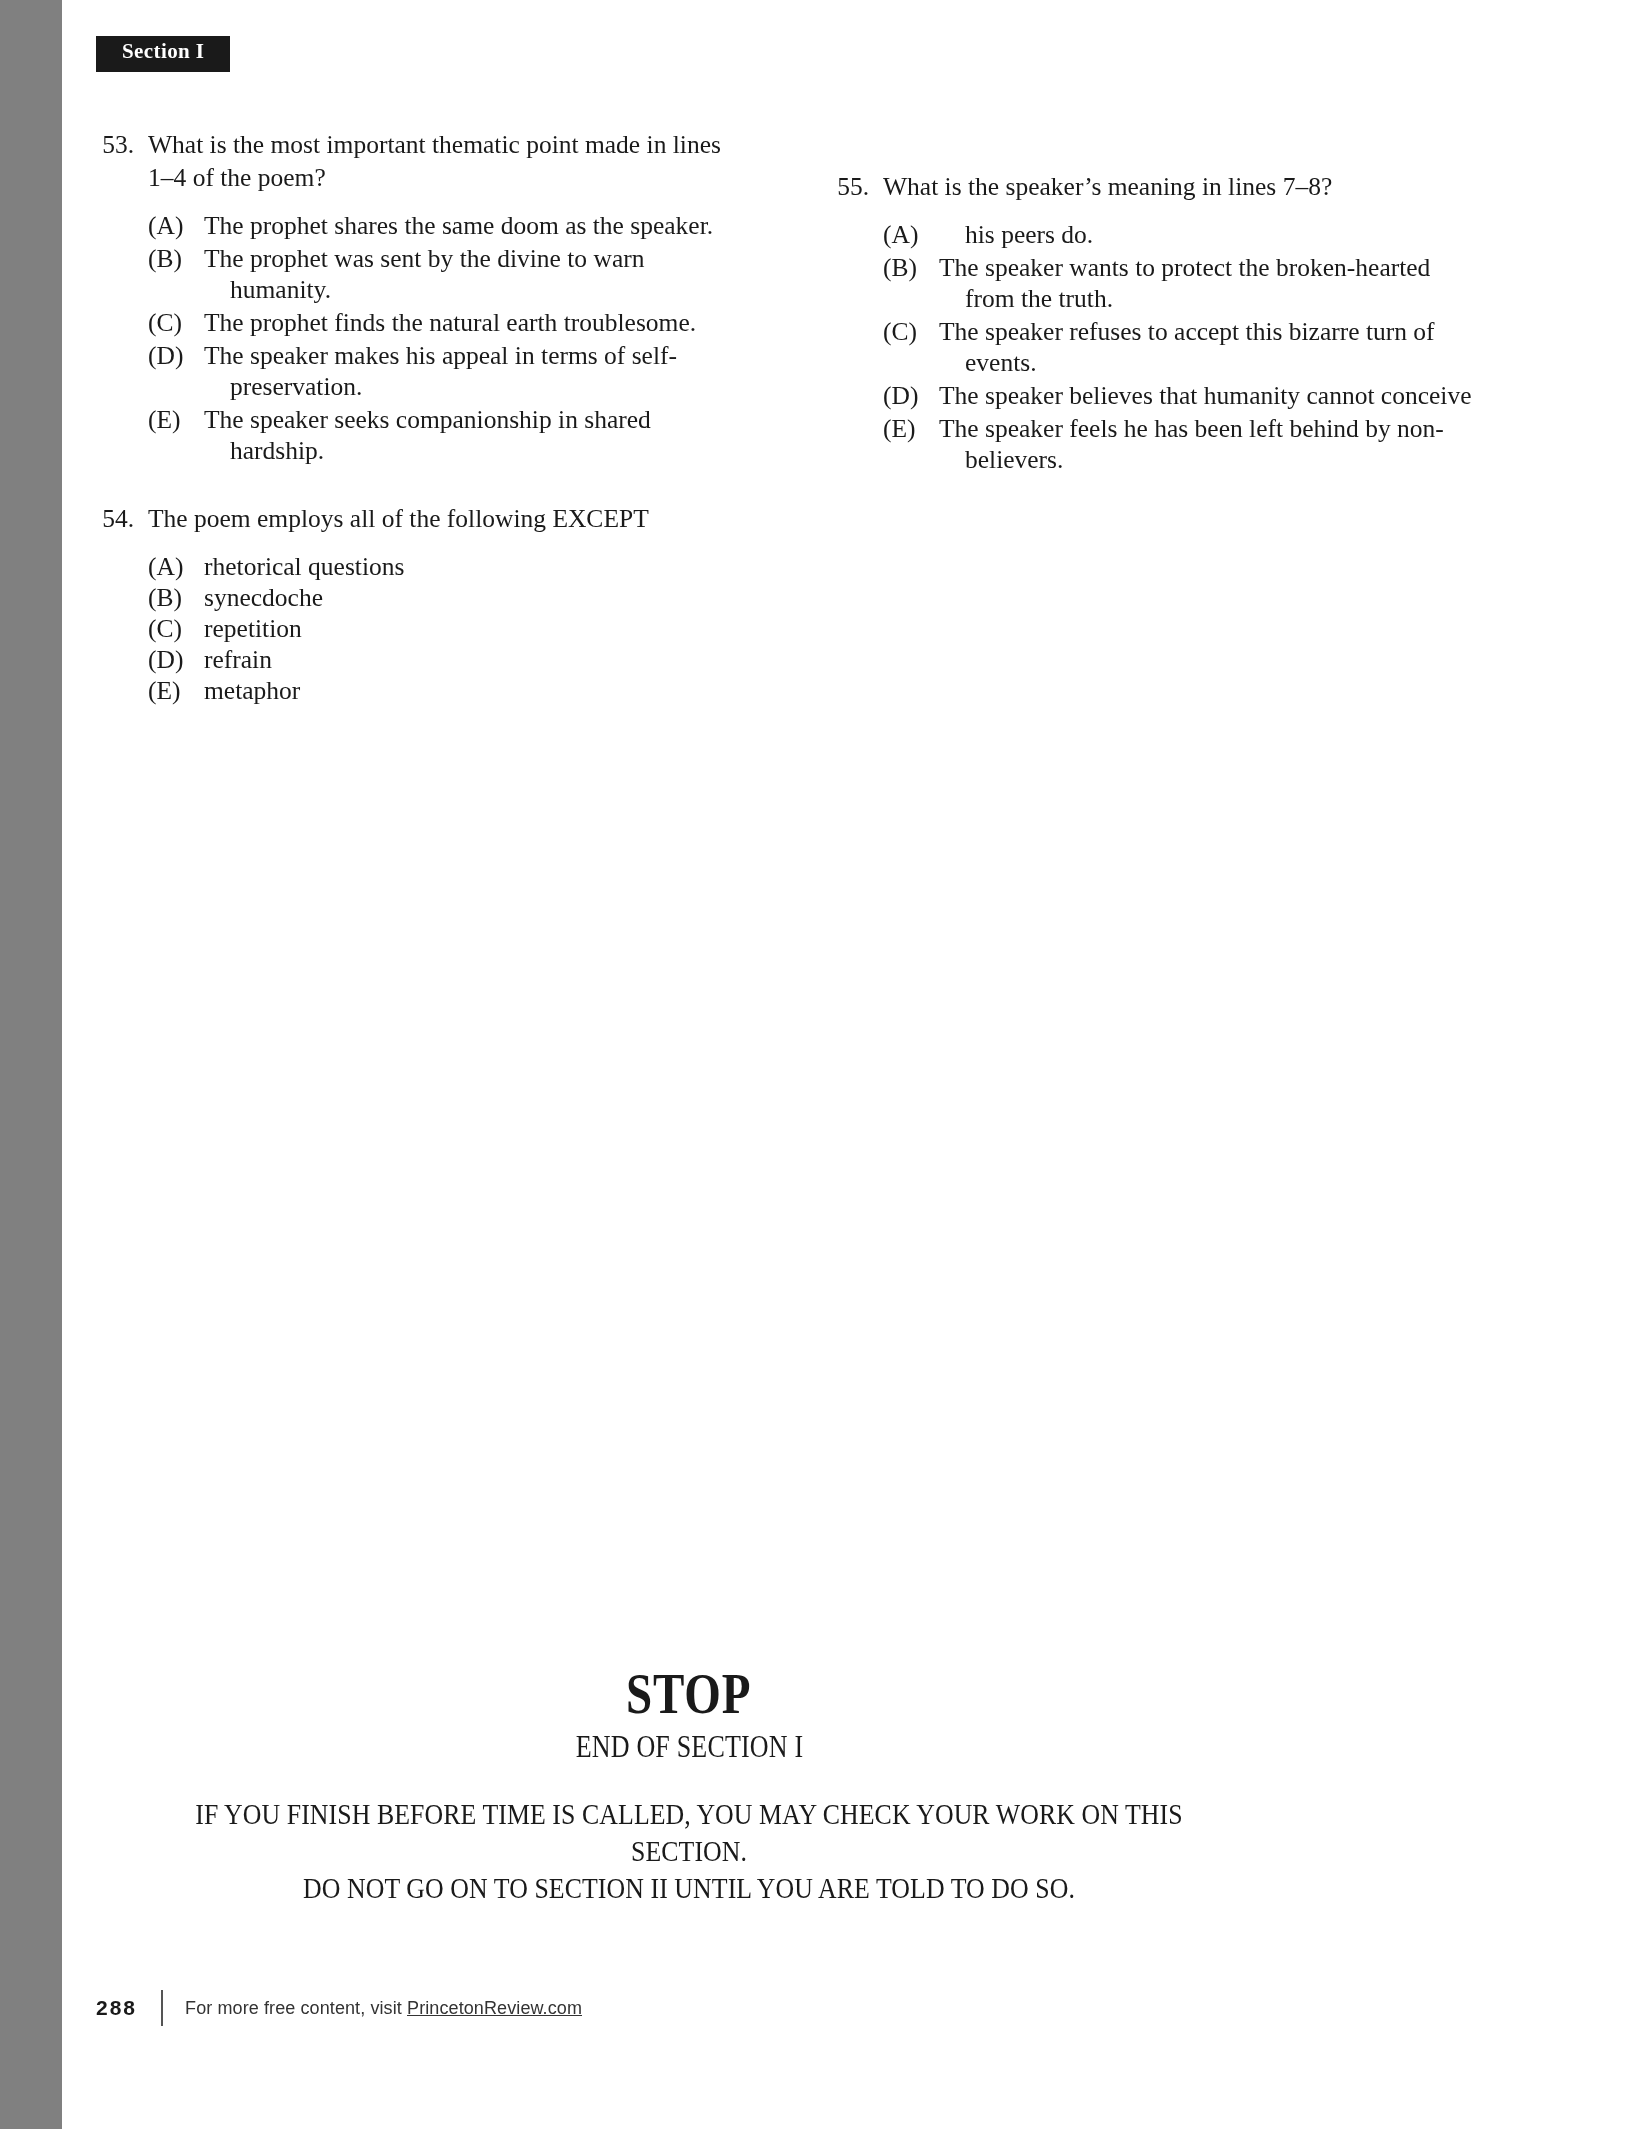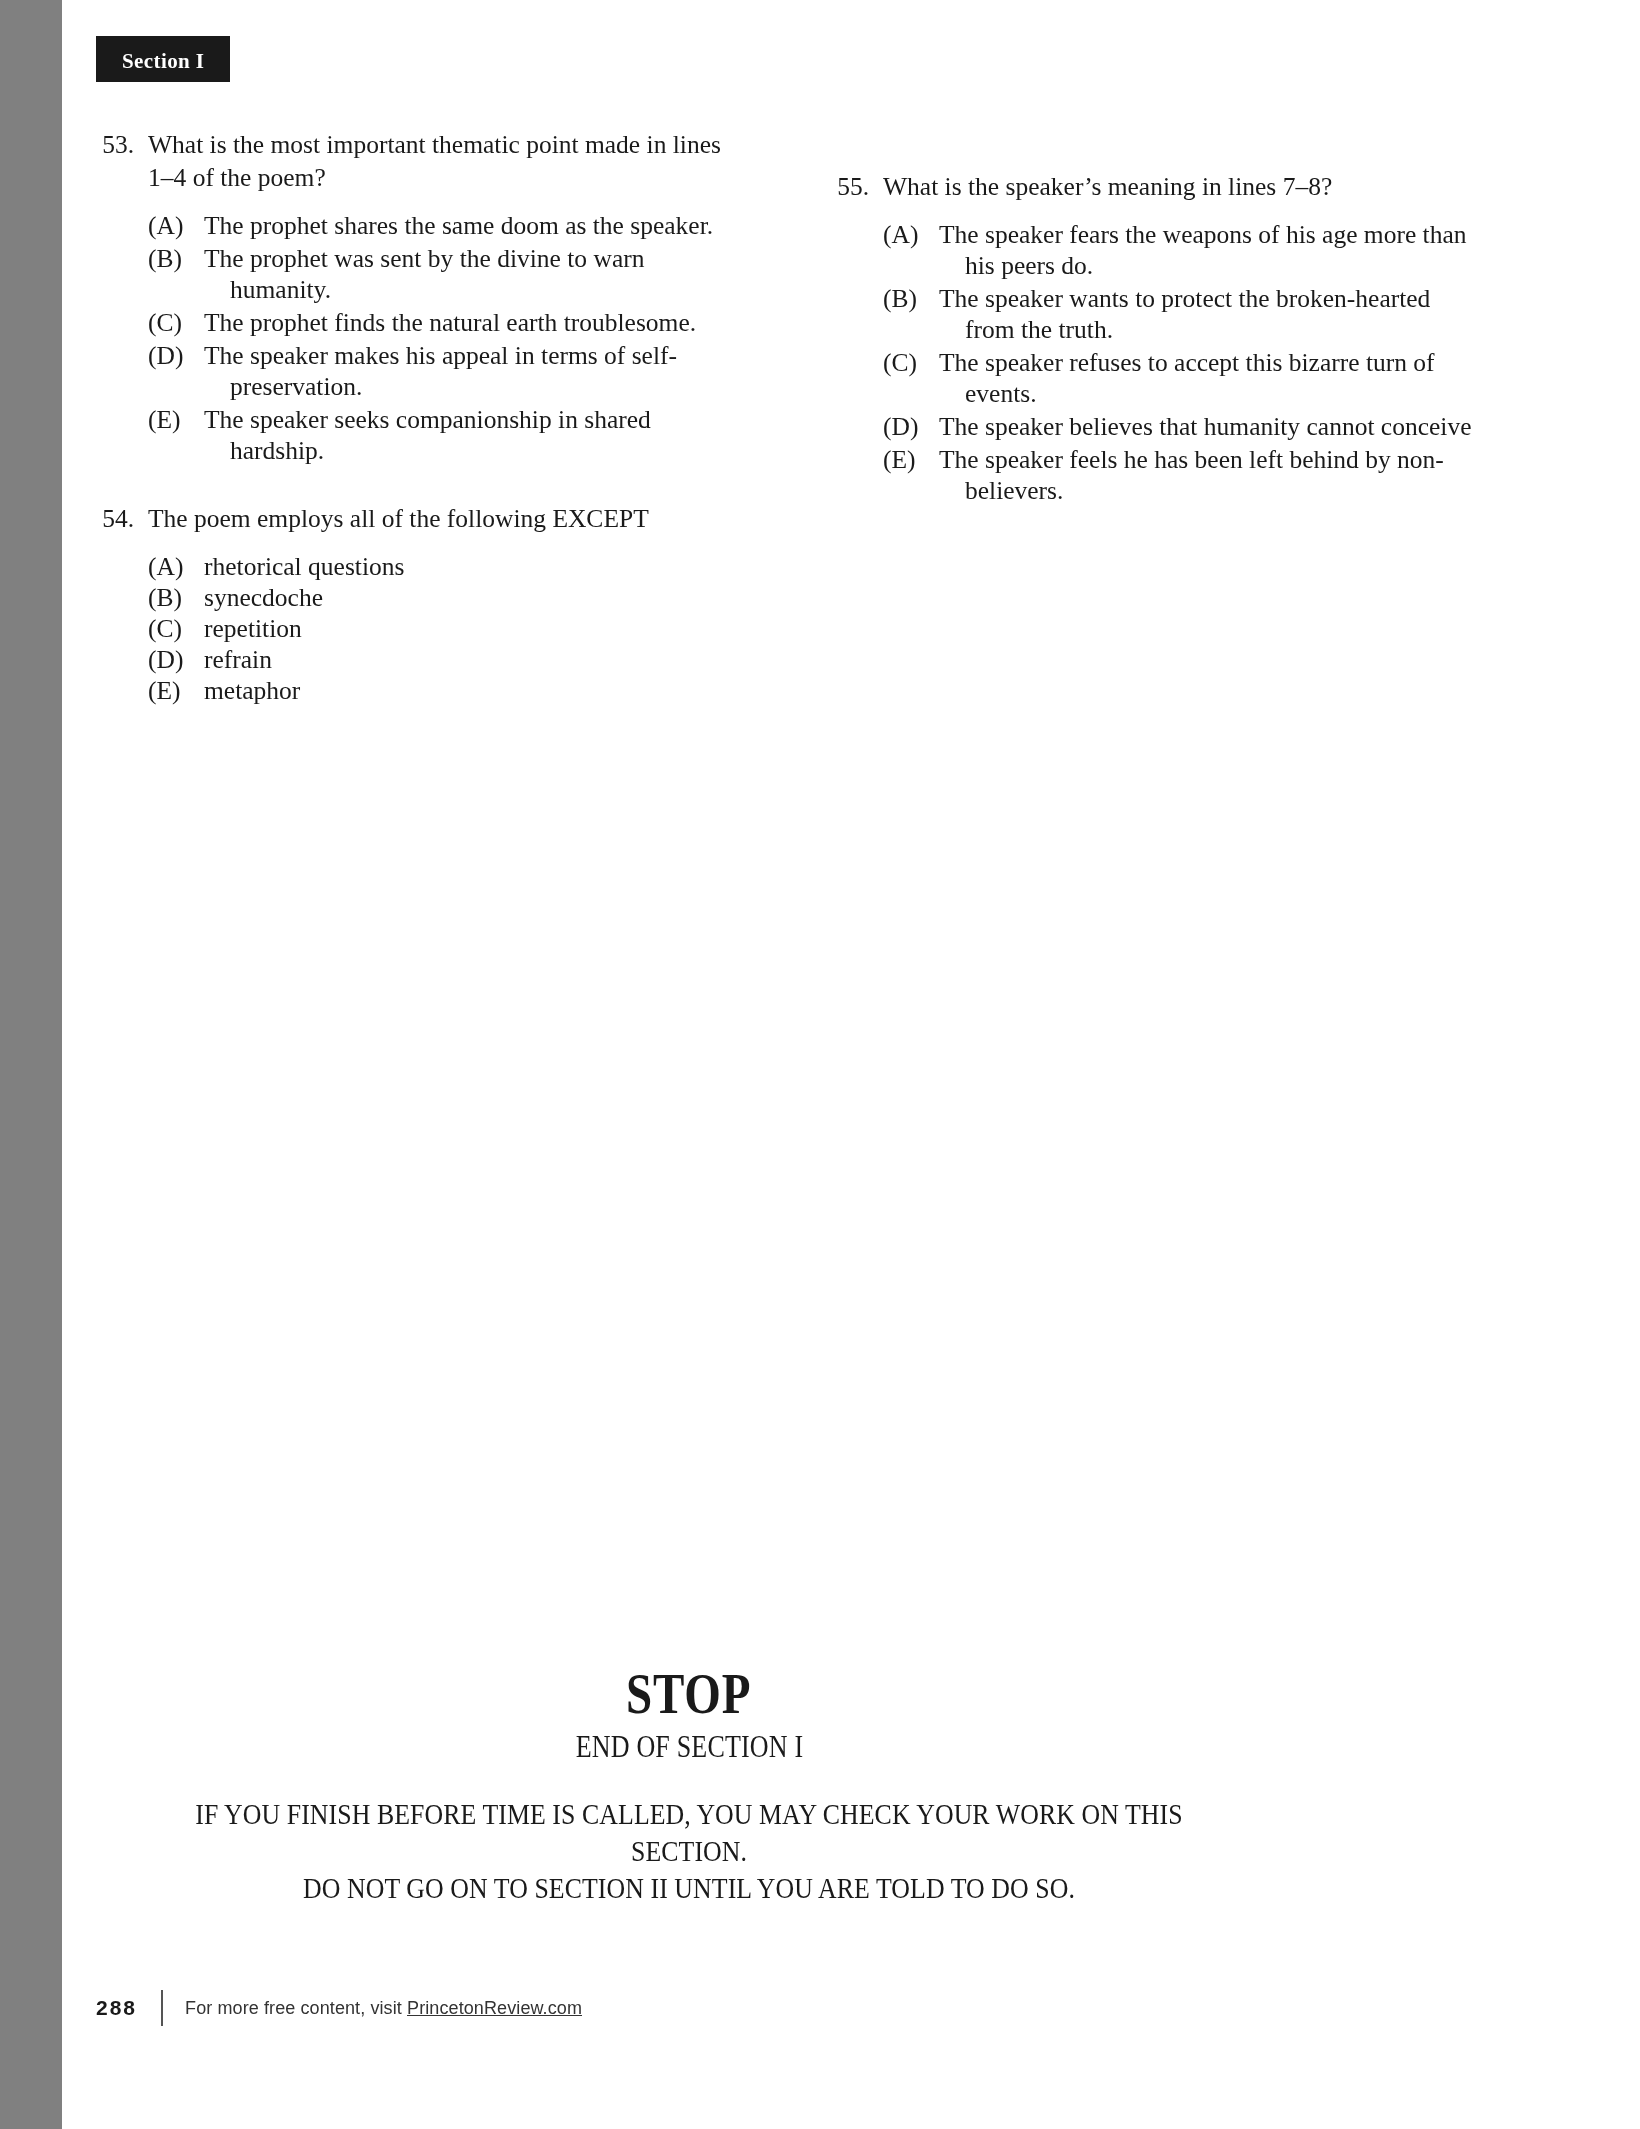--- a/index.html
+++ b/index.html
@@ -40,21 +40,21 @@
   .section-tab {
     position: absolute;
     left: 34px;
     top: 36px;
     background: #1a1a1a;
     color: #ffffff;
     font-family: "Liberation Serif", "DejaVu Serif", serif;
     font-weight: bold;
     font-size: 21px;
     letter-spacing: 0.4px;
-    padding: 15px 26px 10px 26px;
+    padding: 5px 26px 10px 26px;
     line-height: 1;
   }
 
   
   .columns {
     position: absolute;
     left: 34px;
     top: 128px;
     width: 1480px;
     display: flex;
@@ -289,21 +289,20 @@
         <div class="q-head">
           <div class="q-num">55.</div>
           <div class="q-text">
             <span class="hang">What is the speaker’s meaning in lines 7–8?</span>
           </div>
         </div>
         <div class="choices">
           <div class="choice">
             <div class="choice-letter">(A)</div>
             <div class="choice-text">
-              <span>The speaker fears the weapons of his age more than</span>
               <span class="cont">his peers do.</span>
             </div>
           </div>
           <div class="choice">
             <div class="choice-letter">(B)</div>
             <div class="choice-text">
               <span>The speaker wants to protect the broken-hearted</span>
               <span class="cont">from the truth.</span>
             </div>
           </div>

